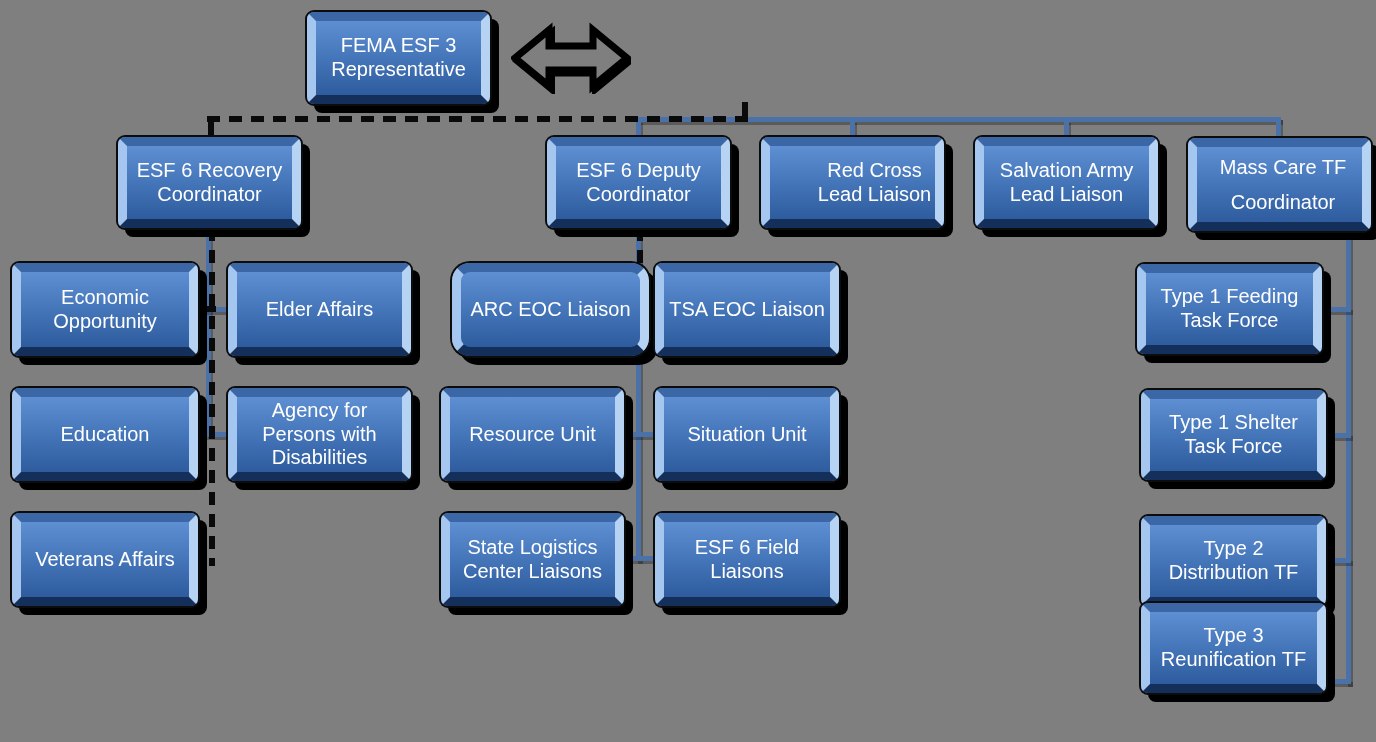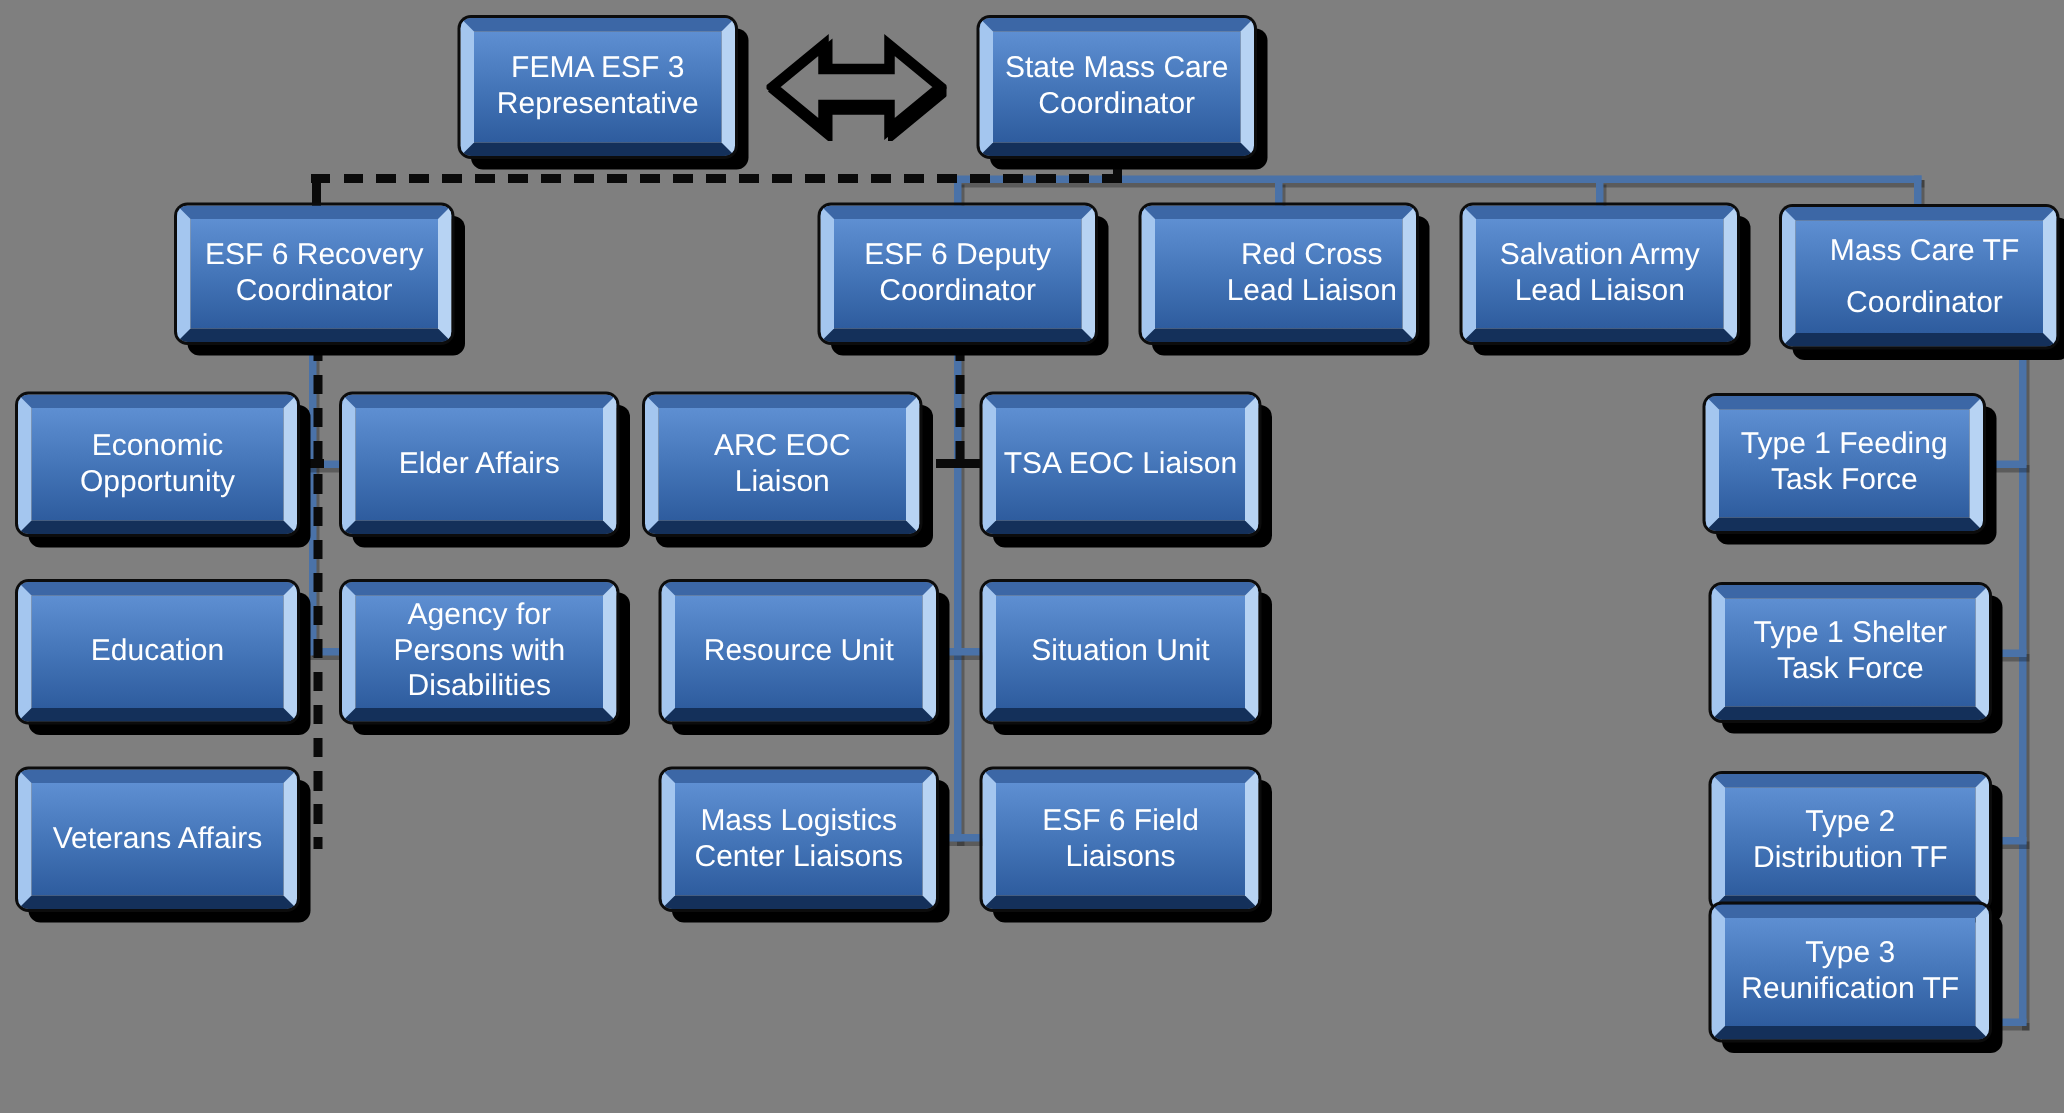--- a/index.html
+++ b/index.html
@@ -74,23 +74,20 @@
   <div class="arrow-wrap">
     <svg width="120" height="72" viewBox="0 0 120 70">
       <path d="M4,35 L38,7 L38,23 L82,23 L82,7 L116,35 L82,63 L82,47 L38,47 L38,63 Z" transform="translate(2.5,3)" fill="#000" stroke="#000" stroke-width="7" stroke-linejoin="miter"></path>
       <path d="M4,35 L38,7 L38,23 L82,23 L82,7 L116,35 L82,63 L82,47 L38,47 L38,63 Z" fill="#7f7f7f" stroke="#000" stroke-width="7" stroke-linejoin="miter"></path>
     </svg>
   </div>
 
   <div class="node" style="left:307px;top:12px;width:183px;height:92px;">
       <span class="lbl">FEMA ESF 3 Representative</span>
     </div>
-  <div class="node" style="left:653px;top:12px;width:183px;height:92px;">
-      <span class="lbl">State Mass Care Coordinator</span>
-    </div>
 
   <div class="node" style="left:118px;top:137px;width:183px;height:91px;">
       <span class="lbl">ESF 6 Recovery Coordinator</span>
     </div>
   <div class="node" style="left:547px;top:137px;width:183px;height:91px;">
       <span class="lbl">ESF 6 Deputy Coordinator</span>
     </div>
   <div class="node" style="left:761px;top:137px;width:183px;height:91px;padding-left:47px;">
       <span class="lbl">Red Cross Lead Liaison</span>
     </div>
@@ -100,21 +97,21 @@
   <div class="node airy" style="left:1188px;top:138px;width:183px;height:93px;">
       <span class="lbl">Mass Care TF Coordinator</span>
     </div>
 
   <div class="node" style="left:12px;top:263px;width:186px;height:93px;">
       <span class="lbl">Economic Opportunity</span>
     </div>
   <div class="node" style="left:228px;top:263px;width:183px;height:93px;">
       <span class="lbl">Elder Affairs</span>
     </div>
-  <div class="node" style="left:430px;top:263px;width:183px;height:93px;">
+  <div class="node" style="left:452px;top:263px;width:197px;height:93px;border-radius:18px;">
       <span class="lbl">ARC EOC Liaison</span>
     </div>
   <div class="node" style="left:655px;top:263px;width:184px;height:93px;">
       <span class="lbl">TSA EOC Liaison</span>
     </div>
   <div class="node" style="left:1137px;top:264px;width:185px;height:90px;">
       <span class="lbl">Type 1 Feeding Task Force</span>
     </div>
 
   <div class="node" style="left:12px;top:388px;width:186px;height:93px;">
@@ -130,21 +127,21 @@
       <span class="lbl">Situation Unit</span>
     </div>
   <div class="node" style="left:1141px;top:390px;width:185px;height:90px;">
       <span class="lbl">Type 1 Shelter Task Force</span>
     </div>
 
   <div class="node" style="left:12px;top:513px;width:186px;height:93px;">
       <span class="lbl">Veterans Affairs</span>
     </div>
   <div class="node" style="left:441px;top:513px;width:183px;height:93px;">
-      <span class="lbl">Mass Logistics Center Liaisons</span>
+      <span class="lbl">State Logistics Center Liaisons</span>
     </div>
   <div class="node" style="left:655px;top:513px;width:184px;height:93px;">
       <span class="lbl">ESF 6 Field Liaisons</span>
     </div>
   <div class="node" style="left:1141px;top:516px;width:185px;height:90px;">
       <span class="lbl">Type 2 Distribution TF</span>
     </div>
 
   <div class="node" style="left:1141px;top:603px;width:185px;height:90px;">
       <span class="lbl">Type 3 Reunification TF</span>

